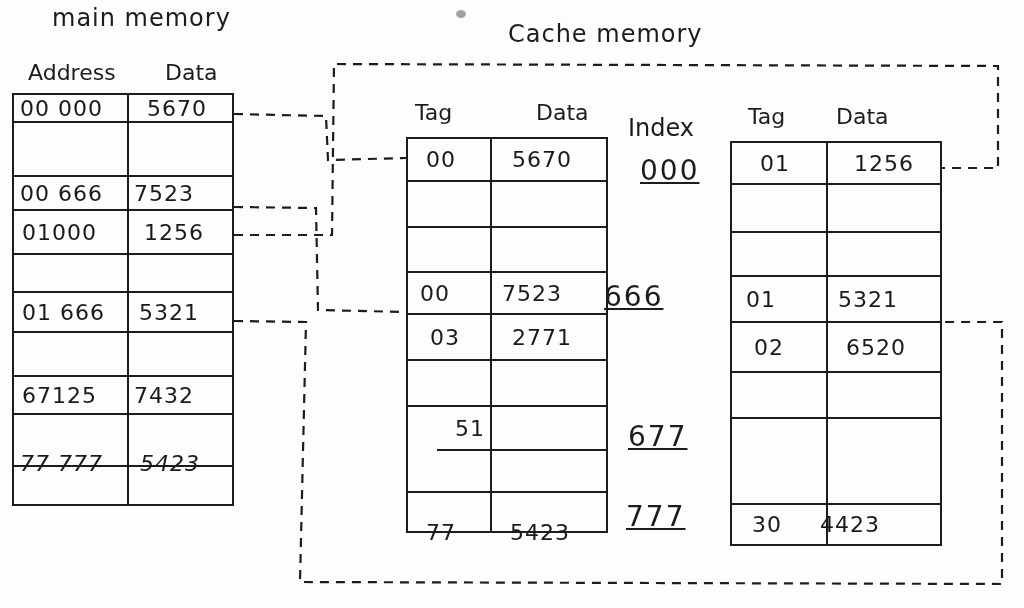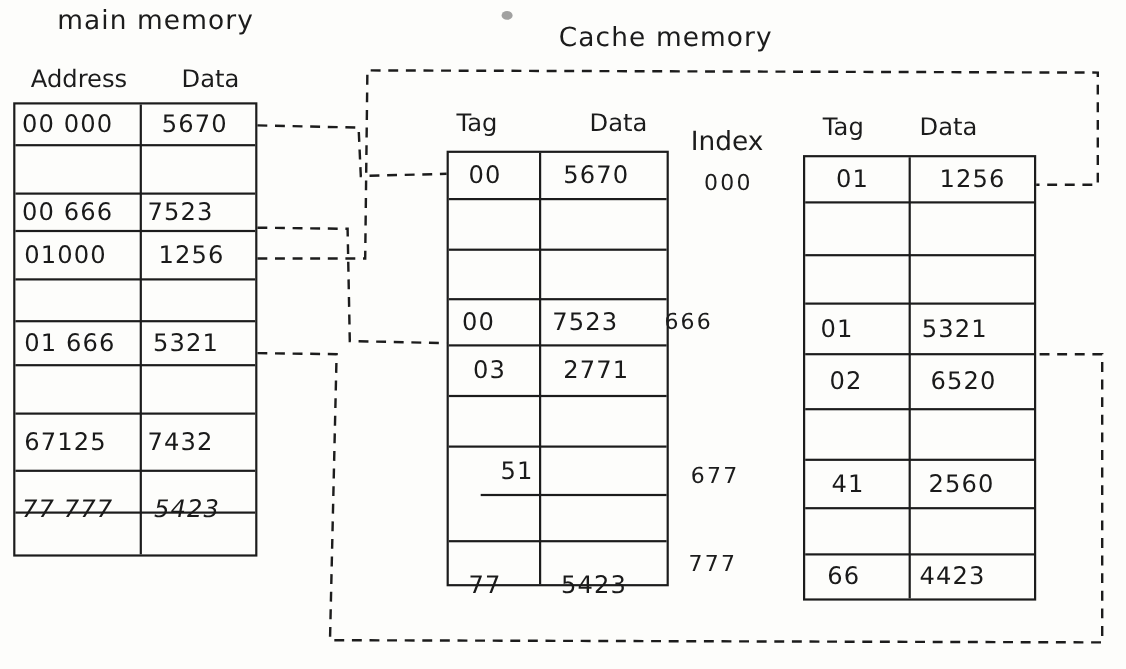--- a/index.html
+++ b/index.html
@@ -8,36 +8,36 @@
     font-family:"DejaVu Sans", sans-serif; color:#1a1a1a;
   }
   .hand { font-family:"DejaVu Sans", sans-serif; font-weight:400; color:#1c1c1c; }
   .title { position:absolute; font-size:24px; letter-spacing:1px; }
   .hdr { position:absolute; font-size:22px; }
   .tbl { position:absolute; border:2px solid #1c1c1c; box-sizing:border-box; }
   .row { position:absolute; left:0; right:0; border-bottom:2px solid #1c1c1c; box-sizing:border-box; }
   .row.last { border-bottom:none; }
   .cell { position:absolute; top:0; bottom:0; display:flex; align-items:center; font-size:22px; letter-spacing:1px; }
   .vline { position:absolute; top:0; bottom:0; width:2px; background:#1c1c1c; }
-  .idx { position:absolute; font-size:20px; letter-spacing:2px; }
+  .idx { position:absolute; font-size:28px; letter-spacing:2px;text-decoration:underline; }
   svg.conn { position:absolute; left:0; top:0; }
   .smudge { position:absolute; width:10px; height:8px; background:#555; border-radius:50%; opacity:.55; }
 </style>
 </head>
 <body>
 
 <div class="title hand" style="left:52px;top:4px;">main memory</div>
 <div class="title hand" style="left:508px;top:20px;">Cache memory</div>
 
 <div class="hdr hand" style="left:28px;top:60px;">Address</div>
 <div class="hdr hand" style="left:165px;top:60px;">Data</div>
 
 <div class="tbl" style="left:12px;top:93px;width:222px;height:413px;">
   <div class="vline" style="left:113px;"></div>
-  <div class="row" style="top:0;height:38px;">
+  <div class="row" style="top:0;height:28px;">
     <div class="cell" style="left:6px;">00 000</div>
     <div class="cell" style="left:133px;">5670</div>
   </div>
   <div class="row" style="top:40px;height:42px;">
     <div class="cell" style="left:6px;"></div>
     <div class="cell" style="left:133px;"></div>
   </div>
   <div class="row" style="top:82px;height:34px;">
     <div class="cell" style="left:6px;">00 666</div>
     <div class="cell" style="left:120px;">7523</div>
@@ -51,21 +51,21 @@
     <div class="cell" style="left:133px;"></div>
   </div>
   <div class="row" style="top:198px;height:40px;">
     <div class="cell" style="left:8px;">01 666</div>
     <div class="cell" style="left:125px;">5321</div>
   </div>
   <div class="row" style="top:238px;height:44px;">
     <div class="cell" style="left:6px;"></div>
     <div class="cell" style="left:133px;"></div>
   </div>
-  <div class="row" style="top:282px;height:52px;text-decoration:underline;">
+  <div class="row" style="top:282px;height:38px;text-decoration:underline;">
     <div class="cell" style="left:8px;">67125</div>
     <div class="cell" style="left:120px;">7432</div>
   </div>
   <div class="row" style="top:324px;height:48px;">
     <div class="cell" style="left:6px;"></div>
     <div class="cell" style="left:133px;"></div>
   </div>
   <div class="row last" style="top:350px;height:37px;font-style:italic;">
     <div class="cell" style="left:6px;">77 777</div>
     <div class="cell" style="left:126px;">5423</div>
@@ -121,28 +121,24 @@
   <div class="row" style="top:90px;height:44px;"></div>
   <div class="row" style="top:134px;height:46px;">
     <div class="cell" style="left:14px;">01</div>
     <div class="cell" style="left:106px;">5321</div>
   </div>
   <div class="row" style="top:180px;height:50px;">
     <div class="cell" style="left:22px;">02</div>
     <div class="cell" style="left:114px;">6520</div>
   </div>
   <div class="row" style="top:230px;height:46px;"></div>
-  <div class="row" style="top:276px;height:44px;">
-    <div class="cell" style="left:24px;">41</div>
-    <div class="cell" style="left:112px;">2560</div>
-  </div>
   <div class="row" style="top:320px;height:42px;"></div>
   <div class="row last" style="top:362px;height:39px;">
-    <div class="cell" style="left:20px;">66</div>
-    <div class="cell" style="left:104px;">4423</div>
+    <div class="cell" style="left:20px;">30</div>
+    <div class="cell" style="left:88px;">4423</div>
   </div>
 </div>
 
 <svg class="conn" width="1024" height="608" viewBox="0 0 1024 608">
   <g fill="none" stroke="#1c1c1c" stroke-width="2.2" stroke-dasharray="9 7">
 
     <path d="M234 114 L326 116 L328 160 L406 158"></path>
 
     <path d="M234 235 L332 235 L334 64 L998 66 L998 168 L942 168"></path>
 

